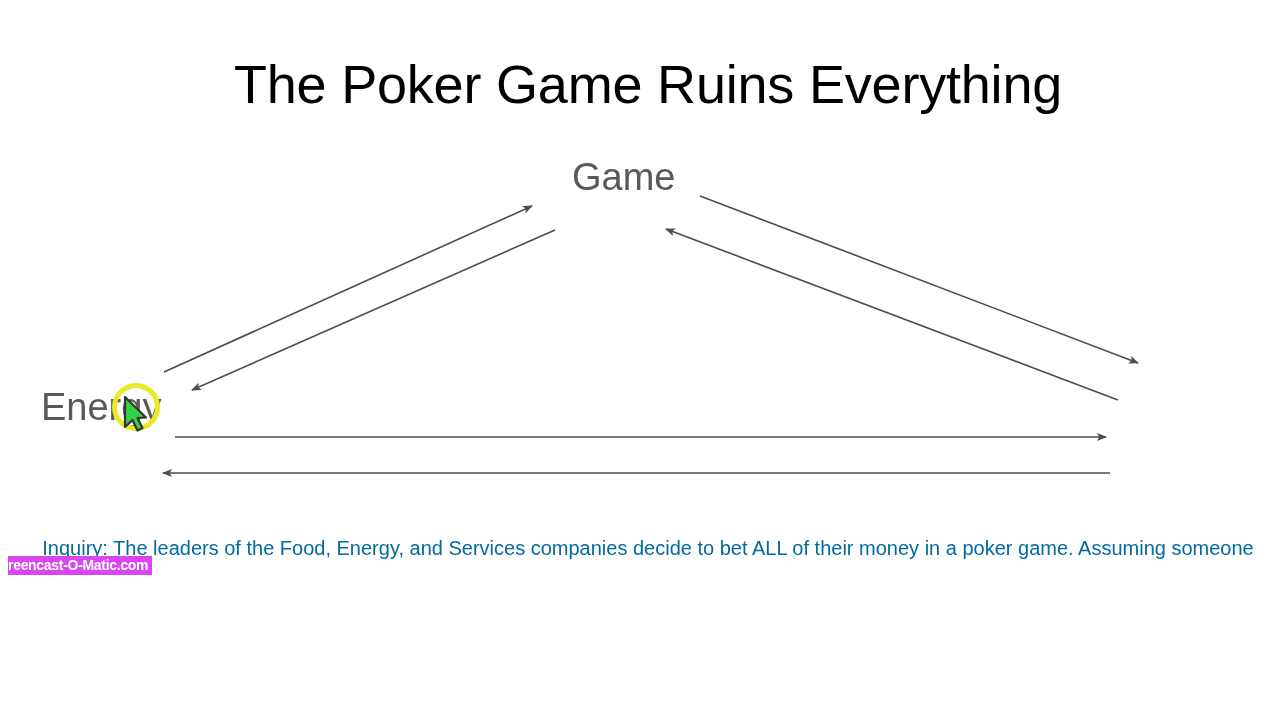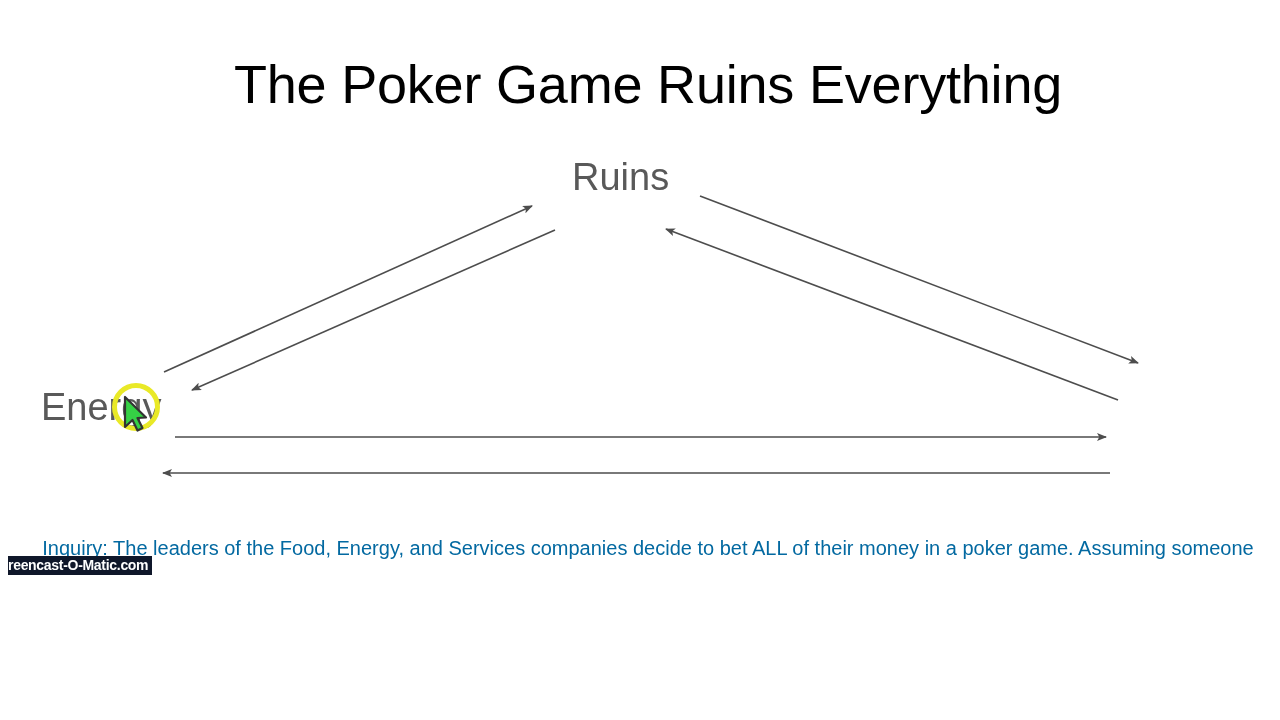--- a/index.html
+++ b/index.html
@@ -75,21 +75,21 @@
     width: 1280px;
     height: 720px;
     pointer-events: none;
   }
   #watermark {
     position: absolute;
     left: 0;
     bottom: 4px;
     height: 19px;
     padding: 0 4px 0 0;
-    background: #0f172a;
+    background: #d946ef;
     color: #ffffff;
     font-family: "Liberation Sans", sans-serif;
     font-weight: bold;
     font-size: 14px;
     line-height: 19px;
     letter-spacing: -0.3px;
     white-space: nowrap;
     overflow: hidden;
   }
 </style>
@@ -113,21 +113,21 @@
 
     <line x1="692" y1="196" x2="1130" y2="363" stroke="#4d4d4d" stroke-width="1.6" marker-end="url(#ah)"></line>
 
     <line x1="1110" y1="400" x2="658" y2="229" stroke="#4d4d4d" stroke-width="1.6" marker-end="url(#ah)"></line>
 
     <line x1="167" y1="437" x2="1098" y2="437" stroke="#4d4d4d" stroke-width="1.6" marker-end="url(#ah)"></line>
 
     <line x1="1102" y1="473" x2="155" y2="473" stroke="#4d4d4d" stroke-width="1.6" marker-end="url(#ah)"></line>
   </svg>
 
-  <div class="node-label" id="node-food">Ruins</div>
+  <div class="node-label" id="node-food">Game</div>
 
   <div class="node-label" id="node-energy">Energy</div>
 
 
   <div id="inquiry-text">Inquiry: The leaders of the Food, Energy, and Services companies decide to bet ALL of their money in a poker game.  Assuming someone wins and someone loses, why does the whole economy crash?</div>
 
   <svg id="cursor-layer" viewBox="0 0 1280 720" xmlns="http://www.w3.org/2000/svg">
     <circle cx="128" cy="407" r="21.5" fill="none" stroke="#e9e927" stroke-width="5"></circle>
     <g>
       <path d="M117,397 L117,427 L124.5,420 L129.5,430.5 L134.5,428 L129.5,418 L138,417.5 Z" fill="#35d145" stroke="#333333" stroke-width="2.2" stroke-linejoin="round"></path>

